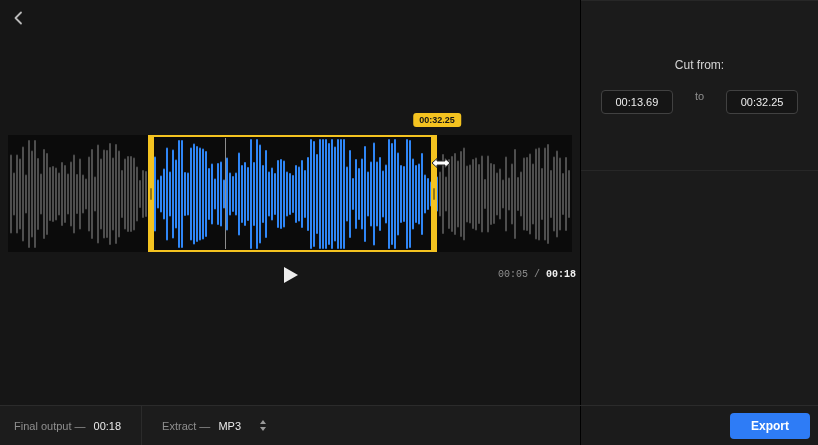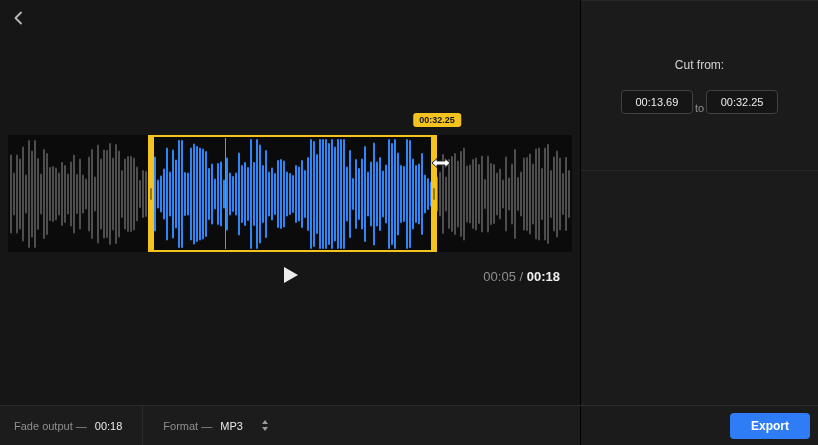--- a/index.html
+++ b/index.html
@@ -38,41 +38,41 @@
     background:var(--yellow); color:#161616; font-size:9px; font-weight:bold;
     padding:2px 6px; border-radius:3px; z-index:5; white-space:nowrap; }
 
   .cursor-icon { position:absolute; left:423px; top:21px; z-index:6; }
 
   .controls { position:absolute; left:0; right:0; top:262px; height:26px; }
   .play-btn { position:absolute; left:50%; transform:translateX(-50%); top:0;
     width:26px; height:26px; background:transparent; border:none; cursor:pointer; }
   .play-tri { display:block; width:0; height:0; margin:0 auto 0 7px;
     border-left:14px solid #ededed; border-top:8px solid transparent; border-bottom:8px solid transparent; }
-  .time { position:absolute; right:20px; top:7px; font-size:13px; color:#8f8f8f; }
+  .time { position:absolute; right:4px; top:7px; font-size:10px; color:#8f8f8f;font-family:Liberation Mono, monospace; }
   .time .tot { color:#f0f0f0; font-weight:bold; }
 
   
   .sidebar { grid-row:1; grid-column:2; background:#1b1b1b; border-left:1px solid #000;
     display:flex; flex-direction:column; }
   .divider { height:1px; background:#272727; flex:none; }
 
   .section.mode { height:170px; display:flex; align-items:center; justify-content:center; gap:20px; }
   .radio { display:flex; align-items:center; gap:7px; cursor:pointer; }
   .rdot { width:13px; height:13px; border-radius:50%; border:1px solid #777;
     display:flex; align-items:center; justify-content:center; flex:none; }
   .rdot.on { border-color:var(--accent); }
   .rdot.on .dot { width:7px; height:7px; border-radius:50%; background:var(--accent); }
   .rlabel { font-size:11px; color:#8f8f8f; }
   .rlabel.on { color:#e4e4e4; }
 
   .section.cut { height:169px; display:flex; flex-direction:column; align-items:center;
     justify-content:center; gap:18px; }
   .cut-label { color:#d5d5d5; font-size:12px; }
-  .cut-row { display:flex; align-items:flex-end; gap:2px; }
+  .cut-row { display:flex; align-items:flex-start; gap:22px; }
   .cut-input { width:72px; height:24px; background:#151515; border:1px solid #414141;
     border-radius:4px; color:#ededed; font-size:11px; text-align:center;
     font-family:"Liberation Sans", sans-serif; }
   .to { color:#8f8f8f; font-size:11px; }
 
   .section.fade { flex:1; display:flex; align-items:center; justify-content:center; gap:26px; }
   .check { display:flex; align-items:center; gap:7px; cursor:pointer; }
   .cbox { width:13px; height:13px; border:1px solid #6f6f6f; border-radius:3px; flex:none; }
   .clabel { color:#9b9b9b; font-size:11px; }
 
@@ -340,24 +340,24 @@
         <input class="cut-input" value="00:32.25" style="">
       </div>
     </div>
 
     <div class="divider"></div>
 
   </aside>
 
   <footer class="bottombar">
     <div class="bb-left">
-      <span class="bb-gray">Fade output —</span>
+      <span class="bb-gray">Final output —</span>
       <span class="bb-white">00:18</span>
       <span class="vsep"></span>
-      <span class="bb-gray">Format —</span>
+      <span class="bb-gray">Extract —</span>
       <div class="format">
         <span>MP3</span>
         <span class="stepper">
           <span class="tri-up"></span>
             <span class="tri-down"></span>
         </span>
       </div>
     </div>
     <div class="bb-right">
       <button class="export-btn">Export</button>

